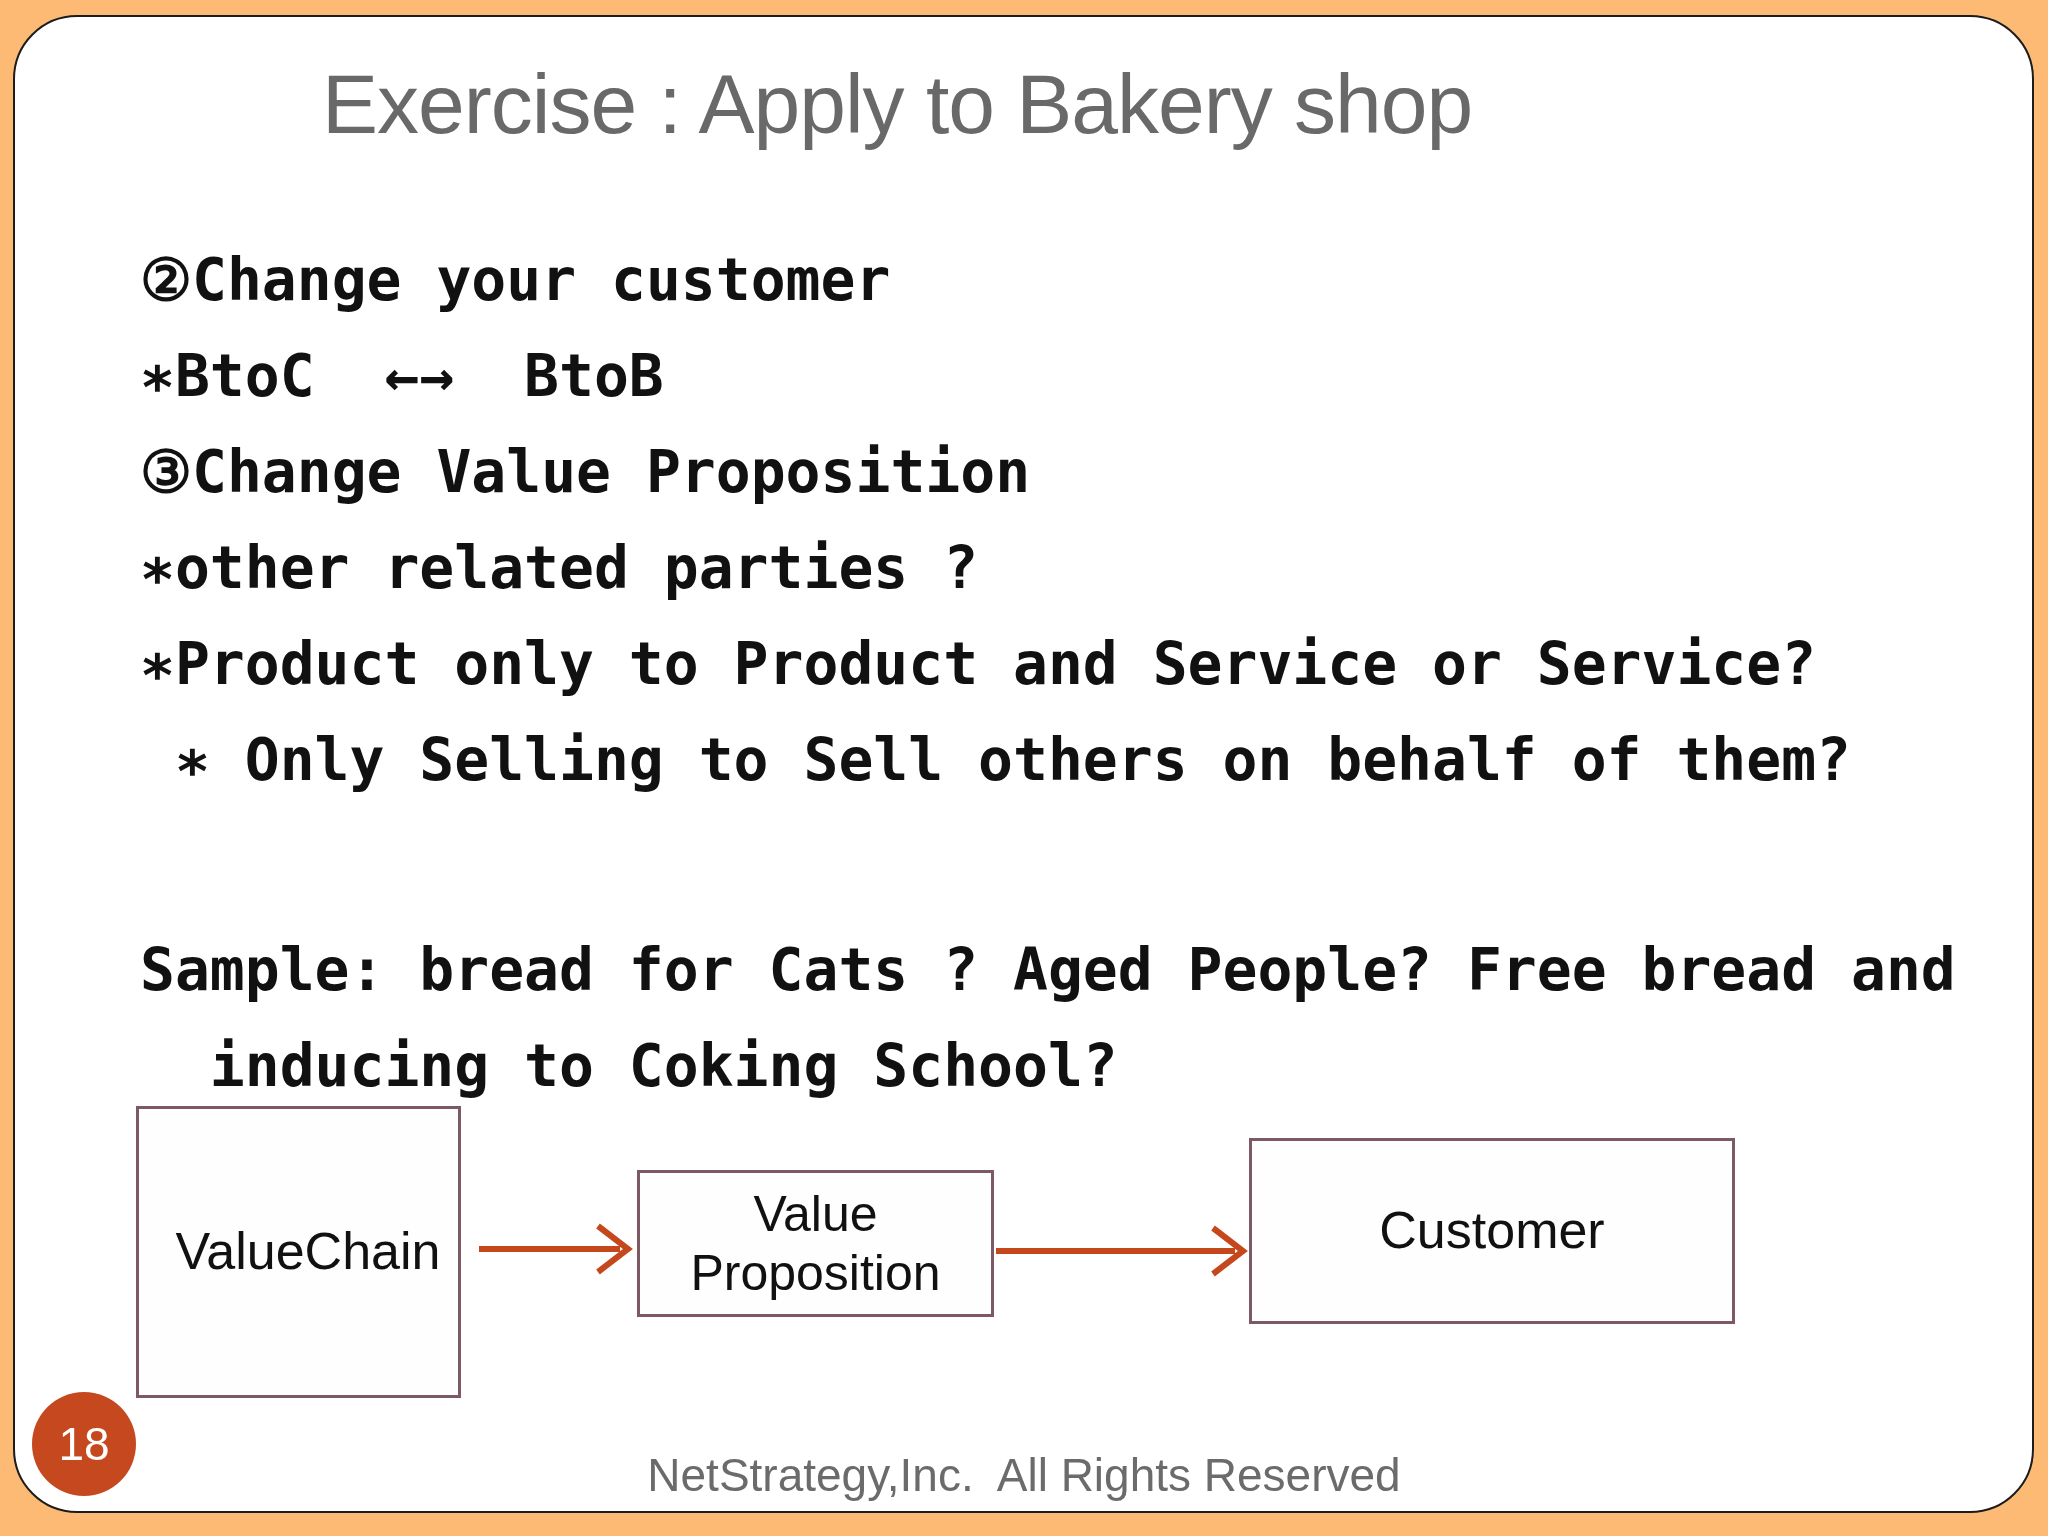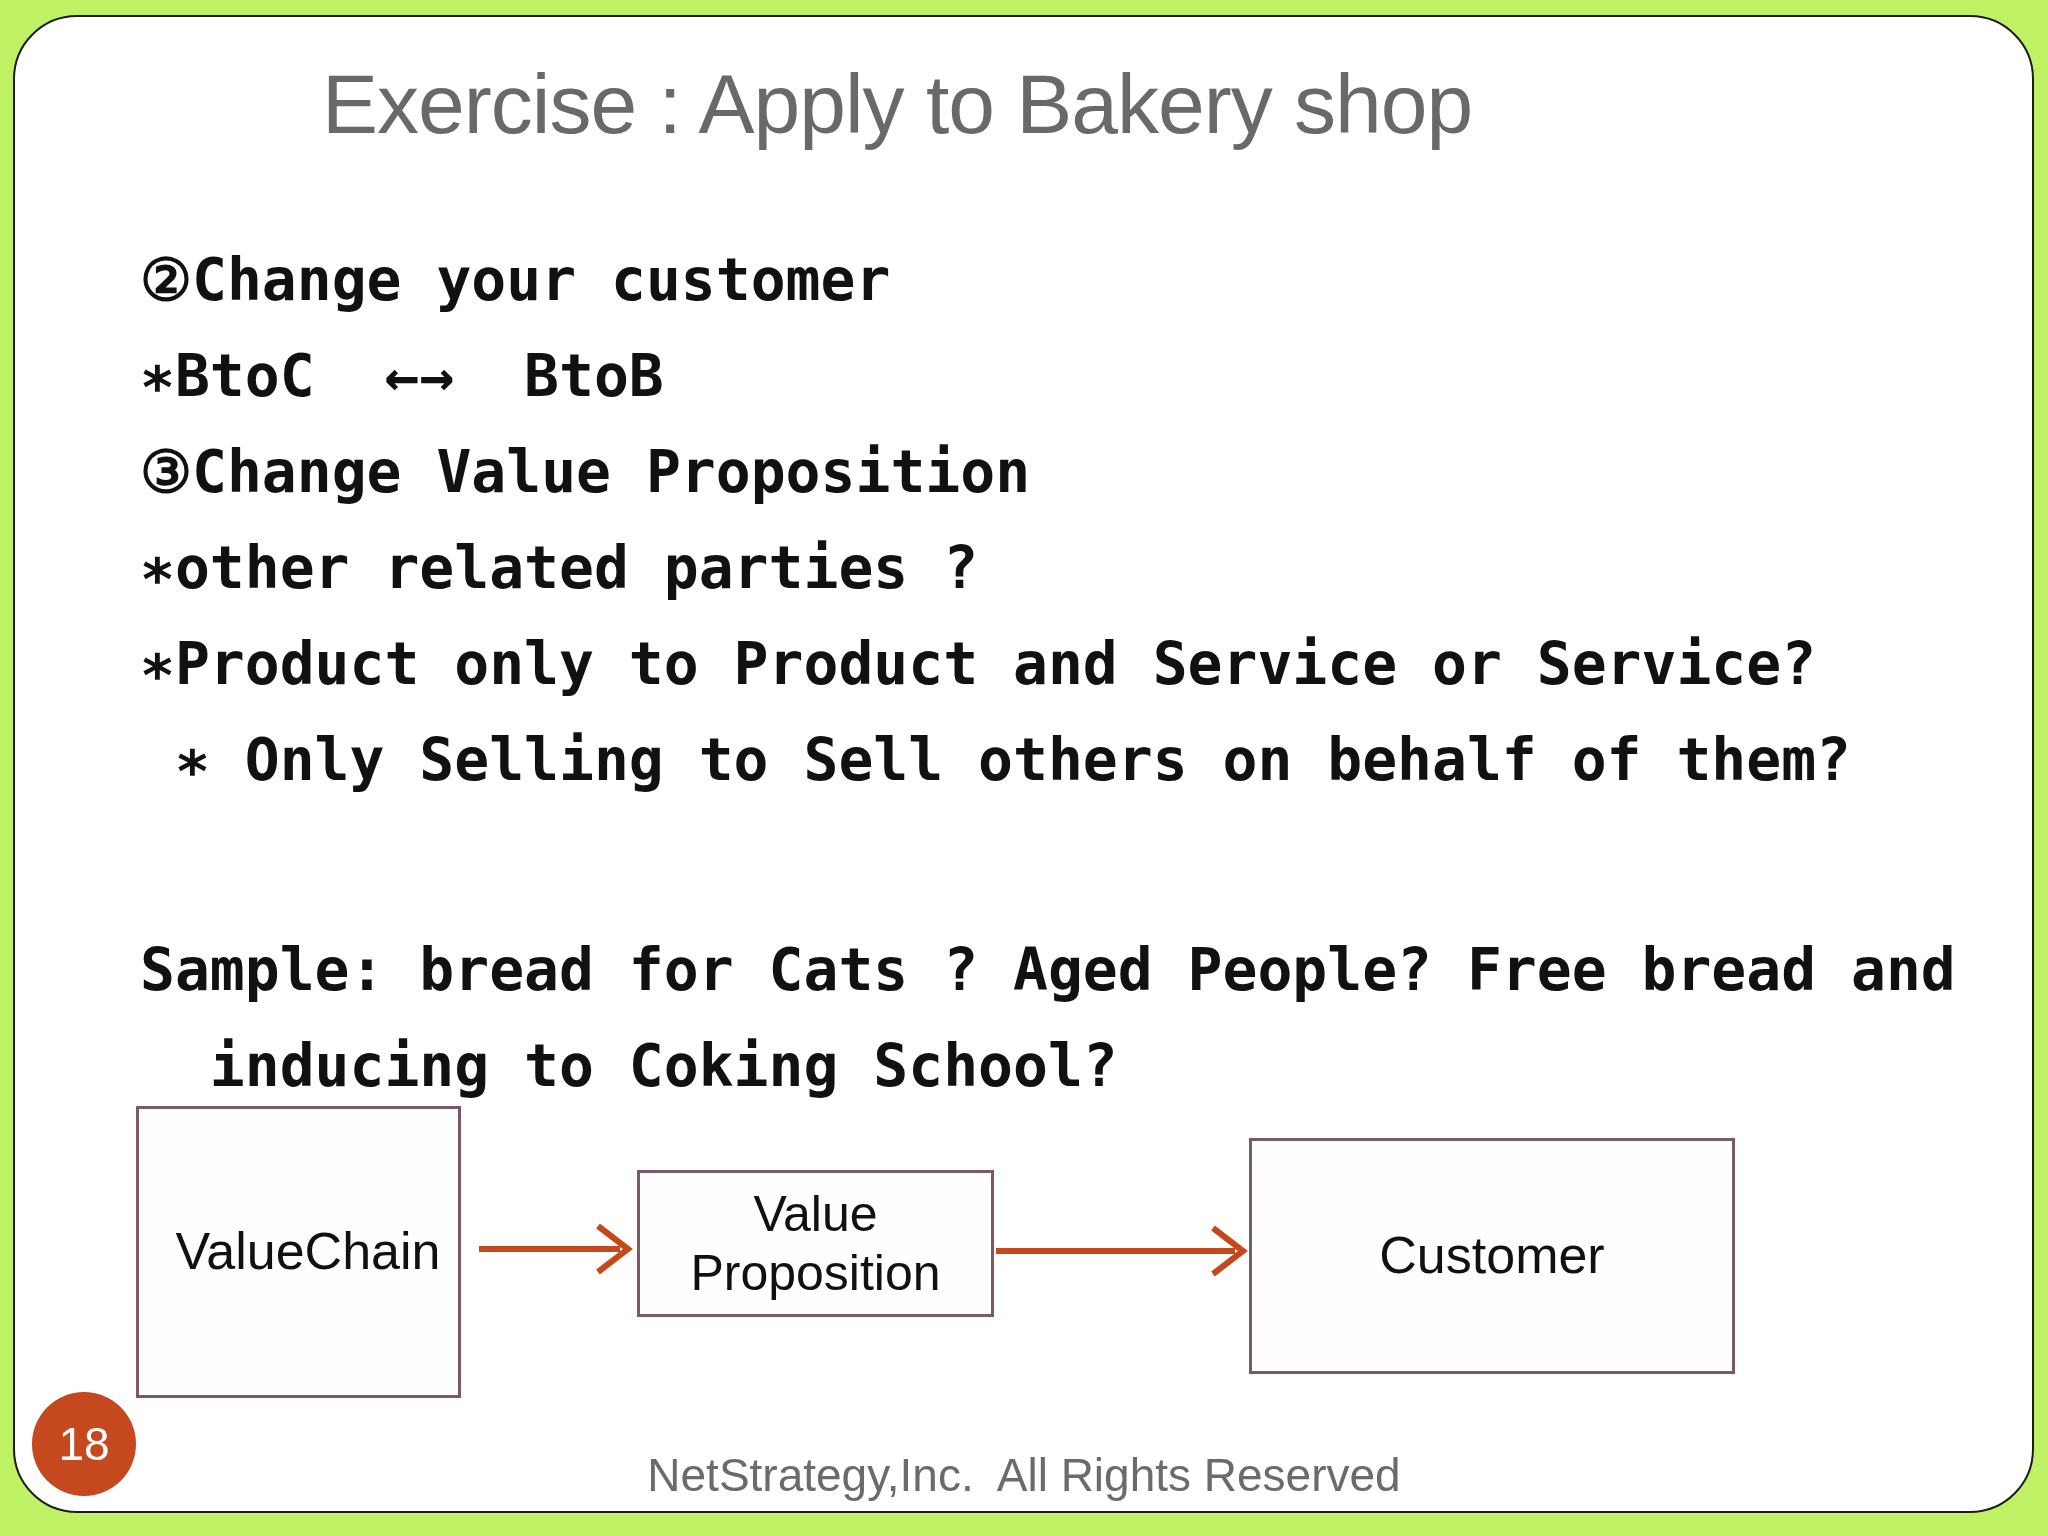--- a/index.html
+++ b/index.html
@@ -4,21 +4,21 @@
 <style>
   html, body {
     margin: 0;
     padding: 0;
     background: #ffffff;
   }
   #stage {
     position: relative;
     width: 2048px;
     height: 1536px;
-    background: #bef264;
+    background: #fdba74;
     overflow: hidden;
     font-family: "Liberation Sans", sans-serif;
   }
   .slide-frame {
     position: absolute;
     left: 13px;
     top: 15px;
     width: 2021px;
     height: 1498px;
     border: 2px solid #1c1c1c;
@@ -70,21 +70,21 @@
     display: flex;
     align-items: center;
     justify-content: center;
     text-align: center;
     font-size: 52px;
     color: #111111;
     line-height: 1.18;
   }
   .box-value-chain   { left: 136px; top: 1106px; width: 325px; height: 292px; padding-left: 19px; }
   .box-value-prop    { left: 637px; top: 1170px; width: 357px; height: 147px; font-size: 50px; }
-  .box-customer      { left: 1249px; top: 1138px; width: 486px; height: 236px; }
+  .box-customer      { left: 1249px; top: 1138px; width: 486px; height: 186px; }
   .box-value-prop .label-inner { width: 300px; }
   .page-badge {
     position: absolute;
     left: 32px;
     top: 1392px;
     width: 104px;
     height: 104px;
     border-radius: 50%;
     background: #c5481e;
     display: flex;

